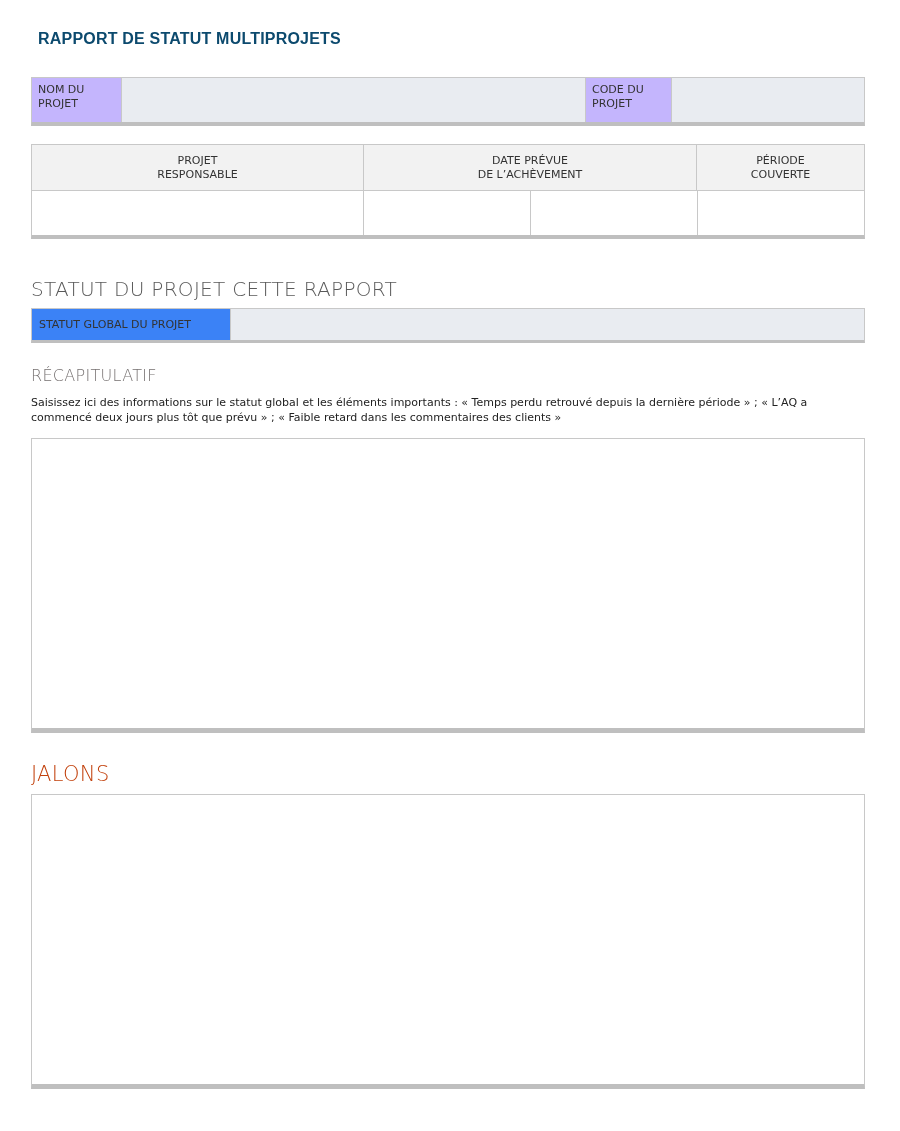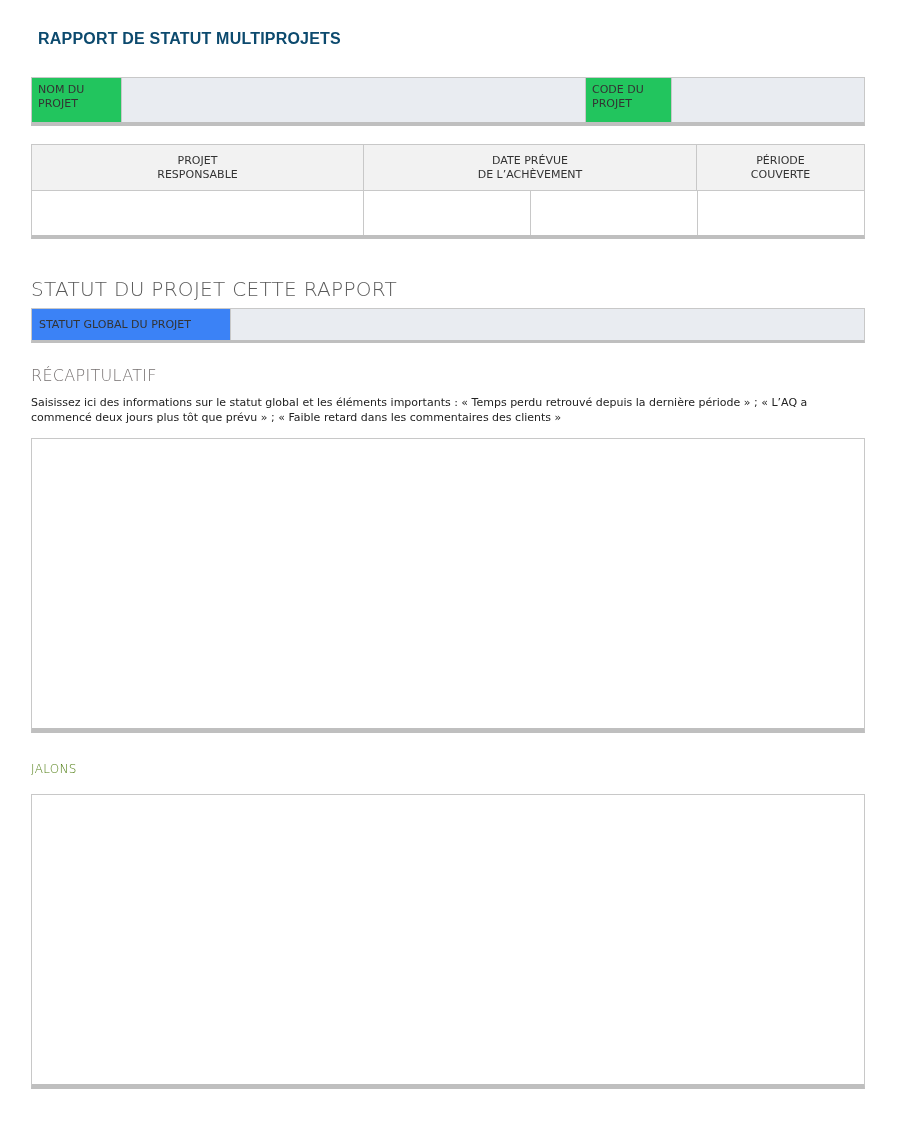--- a/index.html
+++ b/index.html
@@ -13,21 +13,21 @@
       color: #0c4a6e;
     }
 
     
     .info-row {
       position: absolute; left: 31px; top: 77px; width: 834px; height: 49px;
       display: flex; border: 1px solid #c8c8c8; border-bottom: 4px solid #bfbfbf;
       background: #e9ecf1;
     }
     .info-label {
-      background: #22c55e; font-size: 11px; line-height: 14px; color: #333;
+      background: #c4b5fd; font-size: 11px; line-height: 14px; color: #333;
       padding: 5px 6px; border-right: 1px solid #c8c8c8;
     }
     .info-value { background: #e9ecf1; border-right: 1px solid #c8c8c8; }
     .info-value:last-child { border-right: none; }
 
     
     .details {
       position: absolute; left: 31px; top: 144px; width: 834px; height: 95px;
       border: 1px solid #c8c8c8; border-bottom: 4px solid #bfbfbf;
       border-collapse: collapse;
@@ -43,21 +43,21 @@
     .dh-cell:last-child, .db-cell:last-child { border-right: none; }
     .c1 { width: 332px; } .c2 { width: 167px; } .c3 { width: 167px; } .c4 { flex: 1; }
 
     .section-h {
       position: absolute; left: 31px;
       font-family: "DejaVu Sans", sans-serif; font-weight: 300;
       color: #595959; letter-spacing: 0.3px;
     }
     .h-status { top: 277px; font-size: 20px; }
     .h-recap { top: 366px; font-size: 16px; color: #767171; }
-    .h-jalons { top: 762px; font-size: 12px; color: #4d7c0f; }
+    .h-jalons { top: 762px; font-size: 21px; color: #c2410c; }
 
     .status-row {
       position: absolute; left: 31px; top: 308px; width: 834px; height: 35px;
       display: flex; border: 1px solid #c8c8c8; border-bottom: 3px solid #bfbfbf;
       background: #e9ecf1;
     }
     .status-label {
       width: 199px; background: #3b82f6; border-right: 1px solid #c8c8c8;
       font-size: 11px; display: flex; align-items: center; padding-left: 7px; color: #333;
     }

